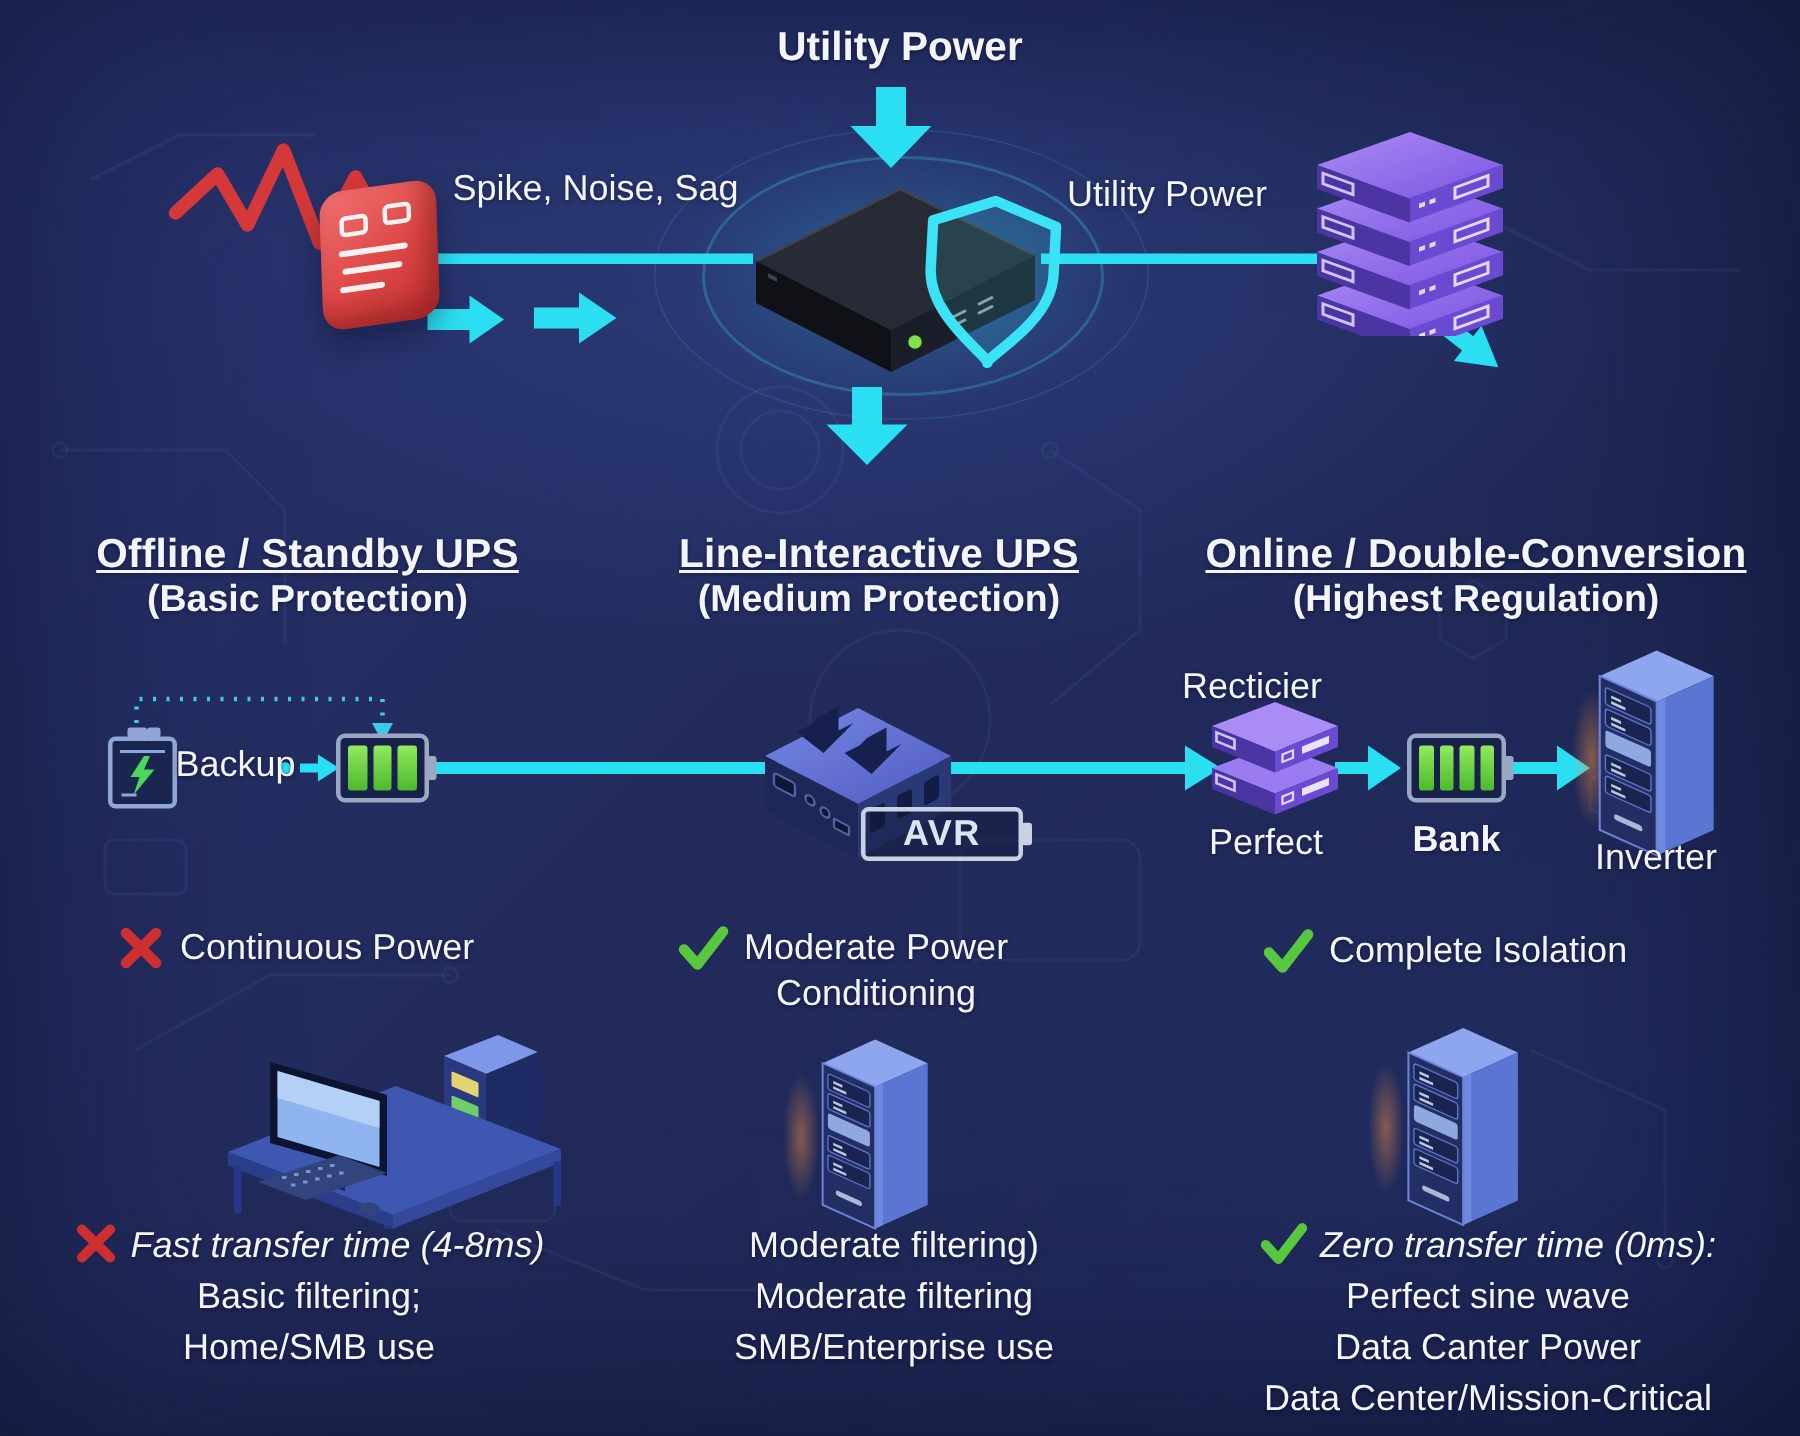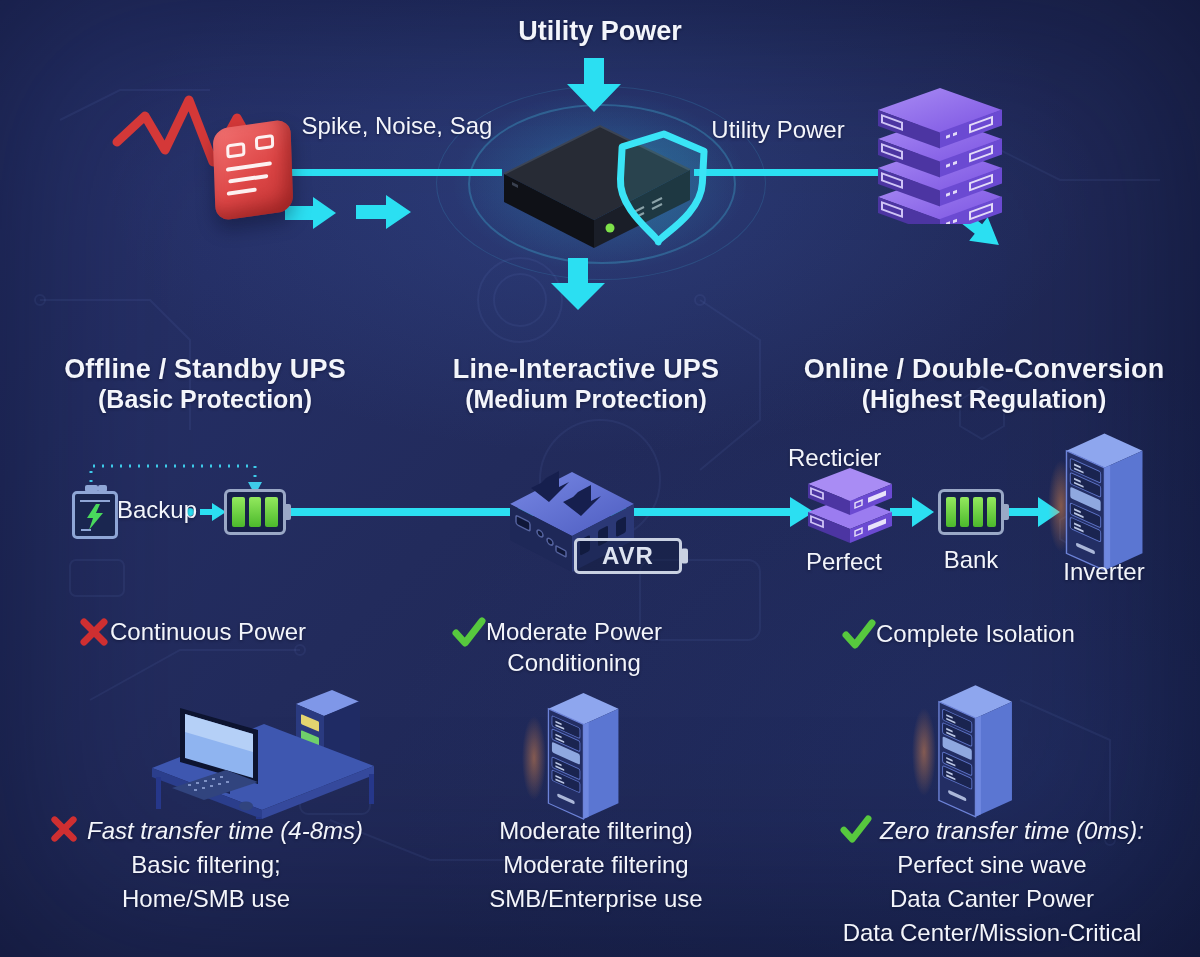--- a/index.html
+++ b/index.html
@@ -7,25 +7,25 @@
     position:relative;width:1200px;height:957px;overflow:hidden;margin:0 auto;
     font-family:"Liberation Sans","DejaVu Sans",sans-serif;color:#f3f5fb;
     background:
       radial-gradient(ellipse 760px 420px at 50% 19%, rgba(64,96,180,.30), rgba(64,96,180,0) 65%),
       radial-gradient(ellipse 900px 600px at 85% 80%, rgba(40,60,130,.25), rgba(40,60,130,0) 70%),
       linear-gradient(135deg,#28336e 0%,#222b5c 45%,#1b234d 100%);
     box-shadow:inset 0 0 200px rgba(4,8,28,.55);
   }
   .abs{position:absolute;}
   .txt{white-space:nowrap;text-shadow:0 1px 3px rgba(0,0,25,.45);}
-  .h-title{font-size:27px;font-weight:700;letter-spacing:.2px;line-height:30px;text-align:center;}
+  .h-title{font-size:27px;font-weight:700;letter-spacing:.2px;line-height:30px;text-align:center;text-decoration:underline;}
   .h-sub{font-size:25px;font-weight:600;line-height:30px;text-align:center;}
   .lbl{font-size:24px;font-weight:500;}
   .big-lbl{font-size:27px;font-weight:600;}
-  .feature{display:flex;align-items:flex-start;}
+  .feature{display:flex;align-items:flex-start;gap:10px;}
   .feature .lines{font-size:24px;font-weight:500;line-height:31px;text-shadow:0 1px 3px rgba(0,0,25,.45);}
   .details{font-size:24px;font-weight:500;line-height:34px;text-align:center;text-shadow:0 1px 3px rgba(0,0,25,.45);}
   .details .row{display:flex;justify-content:center;gap:8px;font-style:italic;}
   .glow{
     border-radius:50%;
     background:radial-gradient(closest-side, rgba(45,215,240,.38), rgba(45,215,240,.10) 55%, rgba(45,215,240,0));
   }
   .ring{border-radius:50%;border:2px solid rgba(70,215,245,.25);}
   .ring2{border-radius:50%;border:1.5px solid rgba(70,215,245,.14);}
   .red-card{
@@ -318,21 +318,21 @@
     </g>
   </svg>
   <div class="abs txt lbl" style="left:790px;top:548px;width:108px;text-align:center;">Perfect</div>
 
   <div class="abs batt" style="left:938px;top:489px;width:66px;height:46px;">
     <i></i>
       <i></i>
       <i></i>
       <i></i>
   </div>
-  <div class="abs txt lbl" style="left:936px;top:546px;width:70px;text-align:center;">Bank</div>
+  <div class="abs txt lbl" style="left:936px;top:546px;width:70px;text-align:center;font-weight:bold;">Bank</div>
 
   <div class="abs warm-glow" style="left:1048px;top:460px;width:26px;height:92px;"></div>
   <svg class="abs" style="left:1058px;top:426px;" width="92" height="152" viewBox="0 0 95 160">
     <polygon points="8,26 48,8 88,26 48,44" fill="#8ea6ee"></polygon>
     <g transform="translate(48,44)">
         <g transform="skewY(-24.2)">
           <rect width="40" height="108" fill="#5b76d2"></rect>
           <rect x="0" y="0" width="6" height="108" fill="#6f88e0"></rect>
         </g>
       </g>

